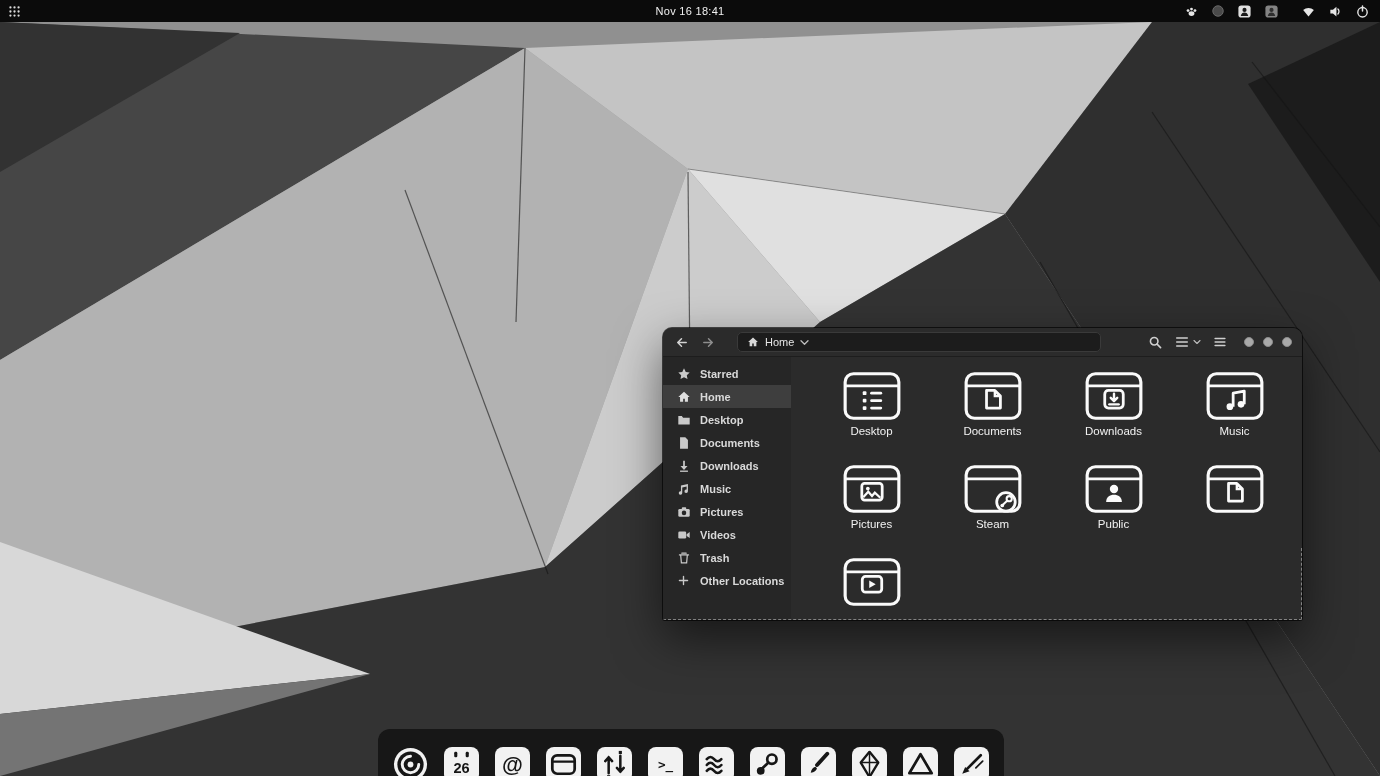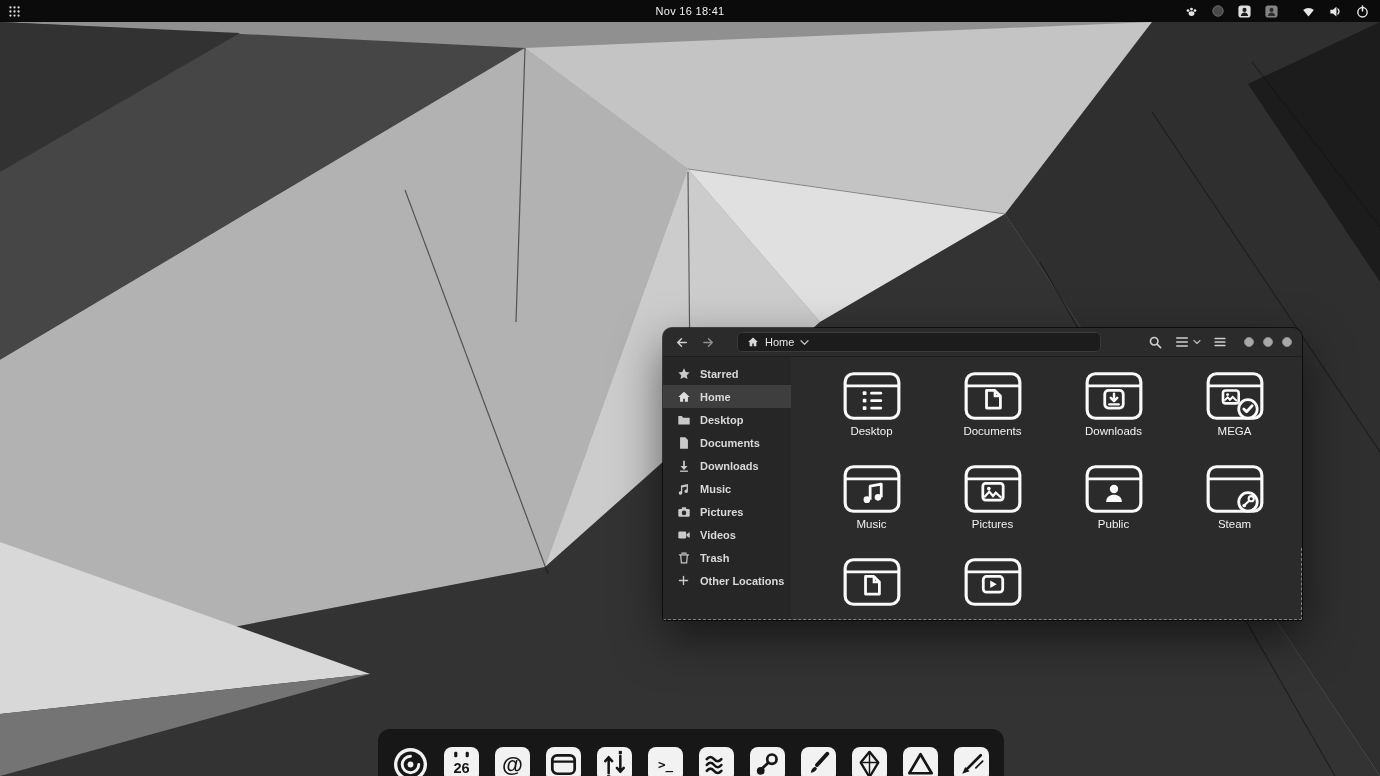--- a/index.html
+++ b/index.html
@@ -340,32 +340,20 @@
             <svg class="folder-svg" viewBox="0 0 64 54">
               <rect x="3" y="3" width="58" height="48" rx="9" fill="none" stroke="#fafafa" stroke-width="3.4"></rect>
               <line x1="3" y1="16" x2="61" y2="16" stroke="#fafafa" stroke-width="3"></line>
               <rect x="22" y="21" width="20" height="19" rx="4" fill="none" stroke="#fafafa" stroke-width="3"></rect>
               <path d="M32 24.5v7M28.5 29l3.5 3.5L35.5 29" stroke="#fafafa" stroke-width="2.6" fill="none" stroke-linecap="round" stroke-linejoin="round"></path>
               <path d="M27 36h10" stroke="#fafafa" stroke-width="2.6" stroke-linecap="round"></path>
             </svg>
             <div class="grid-label">Downloads</div>
           </div>
 
-          <div class="grid-item">
-            <svg class="folder-svg" viewBox="0 0 64 54">
-              <rect x="3" y="3" width="58" height="48" rx="9" fill="none" stroke="#fafafa" stroke-width="3.4"></rect>
-              <line x1="3" y1="16" x2="61" y2="16" stroke="#fafafa" stroke-width="3"></line>
-              <rect x="19" y="21" width="17" height="14" rx="3" fill="none" stroke="#fafafa" stroke-width="2.8"></rect>
-              <circle cx="24" cy="25.5" r="1.6" fill="#fafafa"></circle>
-              <path d="M20.5 32l3.5-3.5 2.5 2.5 3-3 4.5 4.5" stroke="#fafafa" stroke-width="2.2" fill="none"></path>
-              <circle cx="46" cy="41" r="10" fill="#2b2b2b" stroke="#fafafa" stroke-width="3"></circle>
-              <path d="M41.5 41l3 3 6-6.5" stroke="#fafafa" stroke-width="3" fill="none" stroke-linecap="round" stroke-linejoin="round"></path>
-            </svg>
-            <div class="grid-label">MEGA</div>
-          </div>
 
           <div class="grid-item">
             <svg class="folder-svg" viewBox="0 0 64 54">
               <rect x="3" y="3" width="58" height="48" rx="9" fill="none" stroke="#fafafa" stroke-width="3.4"></rect>
               <line x1="3" y1="16" x2="61" y2="16" stroke="#fafafa" stroke-width="3"></line>
               <circle cx="26.5" cy="38.5" r="3.6" fill="#fafafa"></circle>
               <circle cx="38.5" cy="36" r="3.6" fill="#fafafa"></circle>
               <path d="M30 38.5V24l12-2.3V36" stroke="#fafafa" stroke-width="3" fill="none" stroke-linejoin="round"></path>
             </svg>
             <div class="grid-label">Music</div>
@@ -373,48 +361,48 @@
 
           <div class="grid-item">
             <svg class="folder-svg" viewBox="0 0 64 54">
               <rect x="3" y="3" width="58" height="48" rx="9" fill="none" stroke="#fafafa" stroke-width="3.4"></rect>
               <line x1="3" y1="16" x2="61" y2="16" stroke="#fafafa" stroke-width="3"></line>
               <rect x="21" y="21" width="22" height="18" rx="3" fill="none" stroke="#fafafa" stroke-width="3"></rect>
               <circle cx="27.5" cy="26.5" r="2" fill="#fafafa"></circle>
               <path d="M22.5 36l5.5-6 4 4.5 3-3.5 6 5.5" stroke="#fafafa" stroke-width="2.4" fill="none"></path>
             </svg>
             <div class="grid-label">Pictures</div>
-          </div>
-
-          <div class="grid-item">
-            <svg class="folder-svg" viewBox="0 0 64 54">
-              <rect x="3" y="3" width="58" height="48" rx="9" fill="none" stroke="#fafafa" stroke-width="3.4"></rect>
-              <line x1="3" y1="16" x2="61" y2="16" stroke="#fafafa" stroke-width="3"></line>
-              <circle cx="32" cy="27" r="4.5" fill="#fafafa"></circle>
-              <path d="M23.5 41c0-5.2 4-7.8 8.5-7.8s8.5 2.6 8.5 7.8z" fill="#fafafa"></path>
-            </svg>
-            <div class="grid-label">Public</div>
           </div>
 
           <div class="grid-item">
             <svg class="folder-svg" viewBox="0 0 64 54">
               <rect x="3" y="3" width="58" height="48" rx="9" fill="none" stroke="#fafafa" stroke-width="3.4"></rect>
               <line x1="3" y1="16" x2="61" y2="16" stroke="#fafafa" stroke-width="3"></line>
               <circle cx="46" cy="41" r="10" fill="#2b2b2b" stroke="#fafafa" stroke-width="3"></circle>
               <circle cx="49.5" cy="37.5" r="2.8" fill="none" stroke="#fafafa" stroke-width="2.2"></circle>
               <path d="M47.3 39.8l-4.6 4.3" stroke="#fafafa" stroke-width="2.2"></path>
               <circle cx="42" cy="44.8" r="2" fill="#fafafa"></circle>
             </svg>
             <div class="grid-label">Steam</div>
           </div>
 
           <div class="grid-item">
             <svg class="folder-svg" viewBox="0 0 64 54">
               <rect x="3" y="3" width="58" height="48" rx="9" fill="none" stroke="#fafafa" stroke-width="3.4"></rect>
               <line x1="3" y1="16" x2="61" y2="16" stroke="#fafafa" stroke-width="3"></line>
+              <circle cx="32" cy="27" r="4.5" fill="#fafafa"></circle>
+              <path d="M23.5 41c0-5.2 4-7.8 8.5-7.8s8.5 2.6 8.5 7.8z" fill="#fafafa"></path>
+            </svg>
+            <div class="grid-label">Public</div>
+          </div>
+
+          <div class="grid-item">
+            <svg class="folder-svg" viewBox="0 0 64 54">
+              <rect x="3" y="3" width="58" height="48" rx="9" fill="none" stroke="#fafafa" stroke-width="3.4"></rect>
+              <line x1="3" y1="16" x2="61" y2="16" stroke="#fafafa" stroke-width="3"></line>
               <path d="M25 21h9l6 6v13H25z" fill="none" stroke="#fafafa" stroke-width="3" stroke-linejoin="round"></path>
               <path d="M34 21v6h6" fill="none" stroke="#fafafa" stroke-width="2.6"></path>
             </svg>
             <div class="grid-label"></div>
           </div>
 
           <div class="grid-item">
             <svg class="folder-svg" viewBox="0 0 64 54">
               <rect x="3" y="3" width="58" height="48" rx="9" fill="none" stroke="#fafafa" stroke-width="3.4"></rect>
               <line x1="3" y1="16" x2="61" y2="16" stroke="#fafafa" stroke-width="3"></line>

